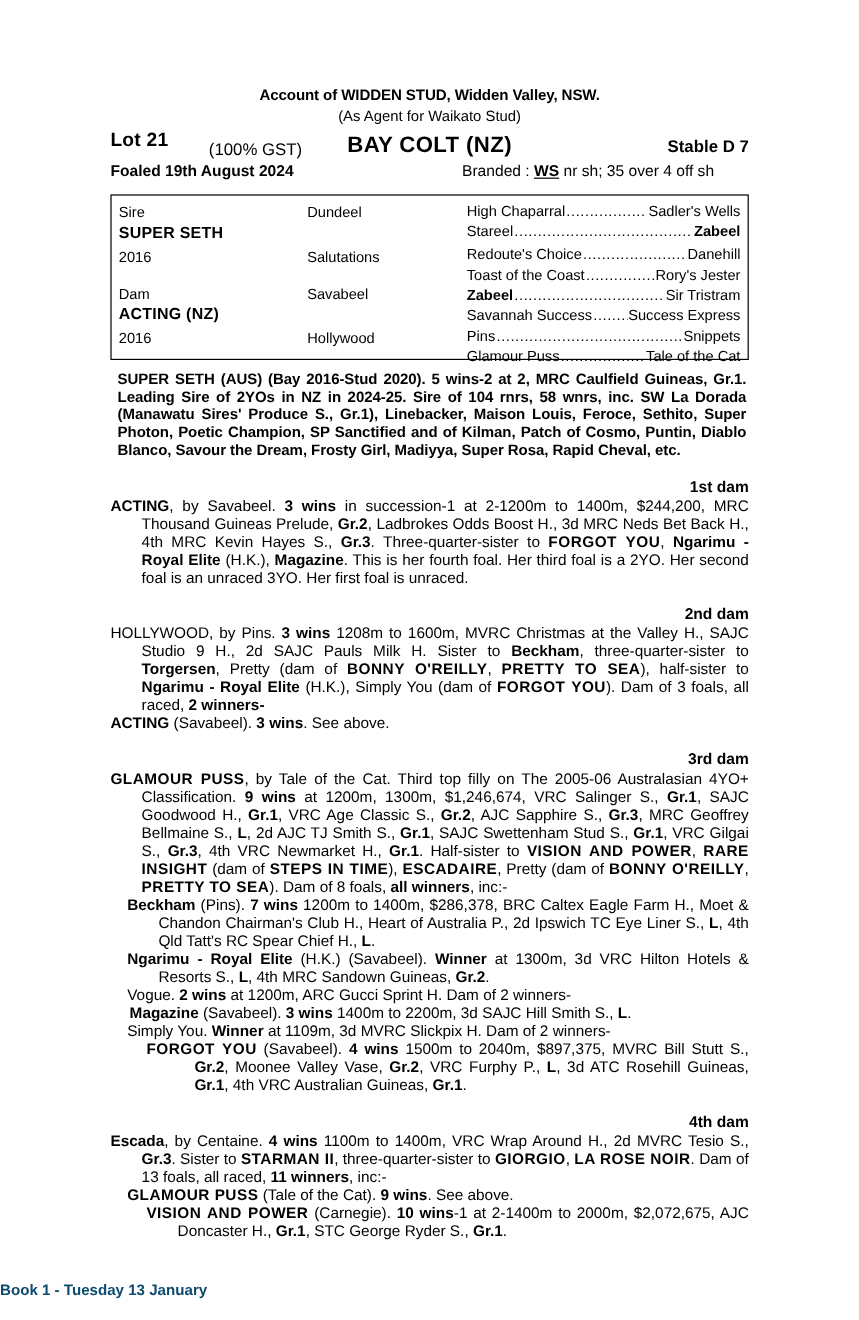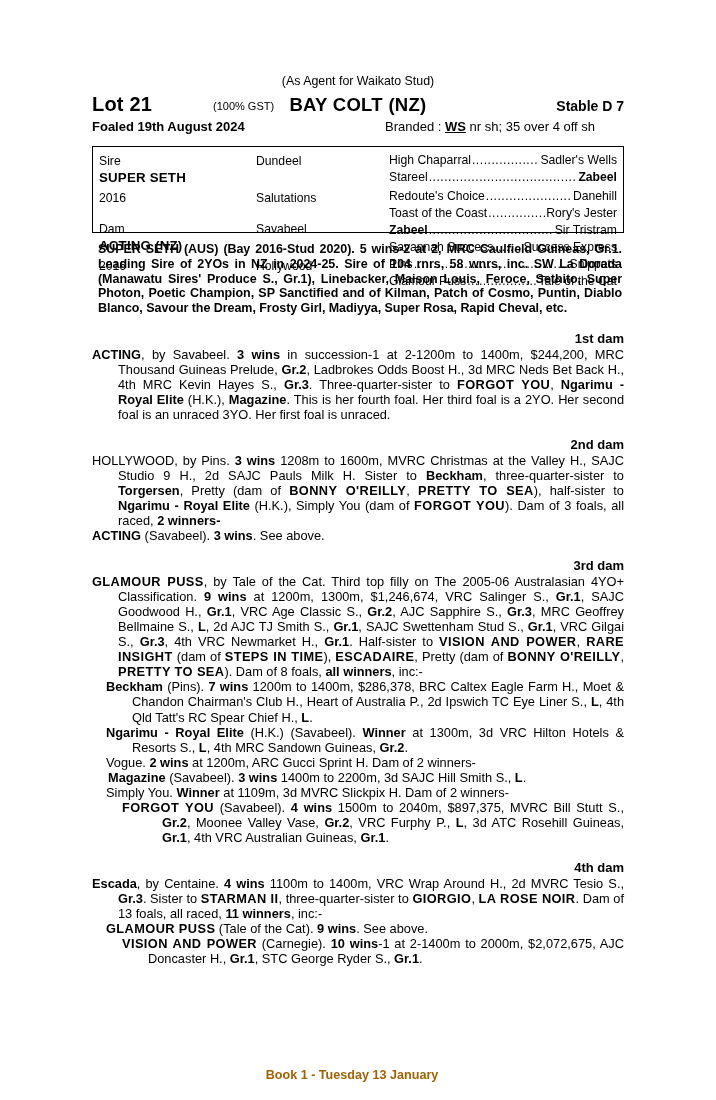--- a/index.html
+++ b/index.html
@@ -45,28 +45,27 @@
   }
   .hdr-lotrow {
     position: relative;
     height: 25px;
     margin-top: 4px;
   }
   .lot-no {
     position: absolute;
     left: 0; top: 0;
     font-weight: bold;
-    font-size: 20px;
+    font-size: 16px;
     letter-spacing: 0.2px;
   }
   .lot-gst {
     position: absolute;
     left: 82px; top: 7px;
-    font-size: 11px;
-    margin-left: 39px;
+    font-size: 14px;
   }
   .colour-sex {
     position: absolute;
     left: 0; right: 0; top: 1px;
     text-align: center;
     font-weight: bold;
     font-size: 18.5px;
     letter-spacing: 0.3px;
   }
   .stable {
@@ -88,21 +87,21 @@
   .branded {
     position: absolute;
     left: 293px; top: 0;
   }
   .branded b { font-weight: bold; text-decoration: underline; }
 
   
   .ped-box {
     margin-top: 7px;
     border: 1.3px solid #000;
-    height: 87px;
+    height: 138px;
     position: relative;
     box-sizing: border-box;
   }
   .ped-cell {
     position: absolute;
     font-size: 12.2px;
     line-height: 1;
     white-space: nowrap;
   }
   .ped-left  { left: 6px; }
@@ -161,32 +160,32 @@
   .hang5 { padding-left: 70px; text-indent: -40px; }
   .nind  { padding-left: 14px; text-indent: -14px; }
   .para b { font-weight: bold; }
   .para .caps { font-weight: bold; letter-spacing: 0.4px; }
 
   
   .footer {
     position: absolute;
     left: 0; right: 12px;
     top: 1068px;
-    text-align: center;
     font-weight: bold;
     font-size: 12.6px;
-    color: #a16207;
+    color: #0c4a6e;
   }
 </style>
 </head>
 <body>
 
 <div class="page">
  <div class="content">
 
+  <div class="hdr-account">Account of WIDDEN STUD, Widden Valley, NSW.</div>
   <div class="hdr-agent">(As Agent for Waikato Stud)</div>
 
   <div class="hdr-lotrow">
     <span class="lot-no">Lot 21</span>
     <span class="lot-gst">(100% GST)</span>
     <span class="colour-sex">BAY COLT (NZ)</span>
     <span class="stable">Stable D 7</span>
   </div>
 
   <div class="hdr-foalrow">

